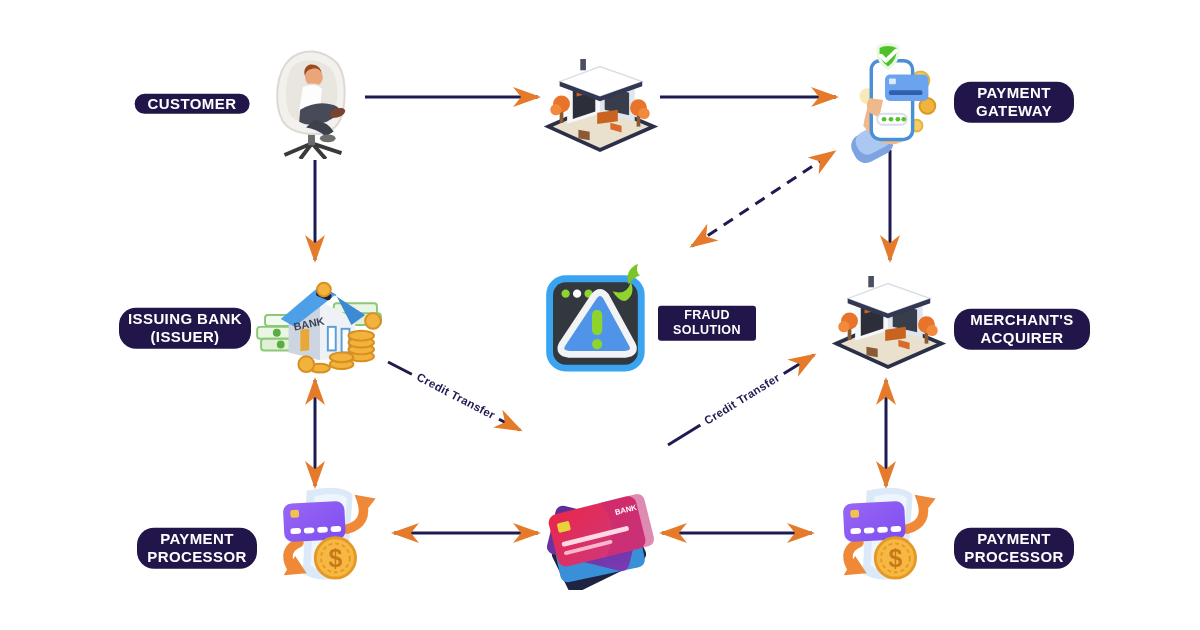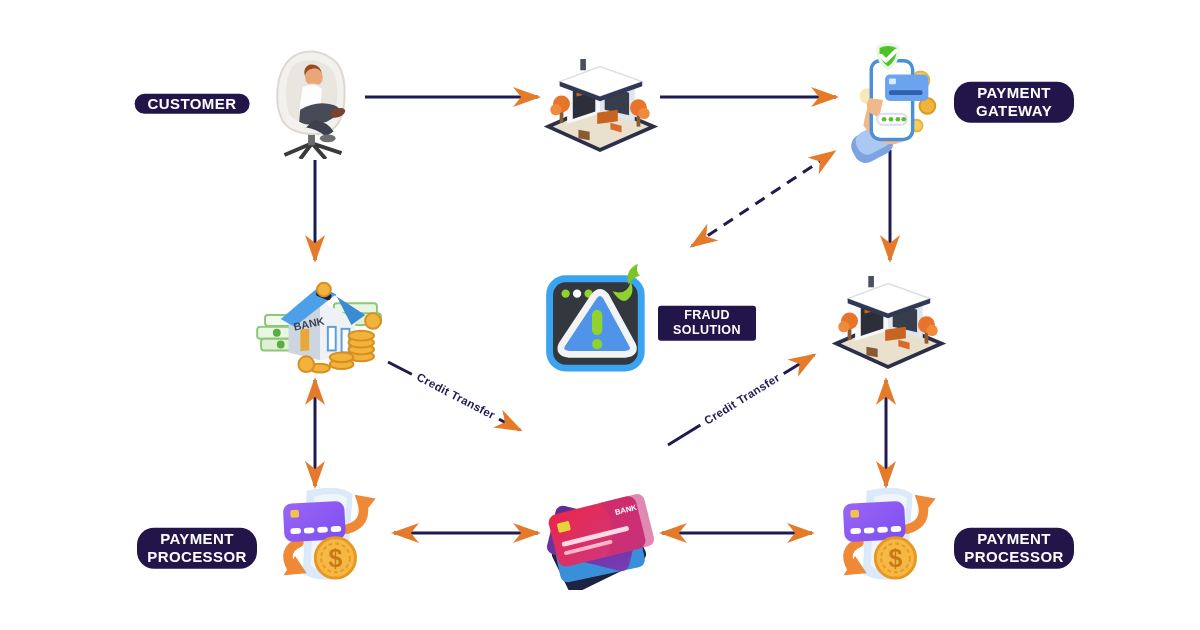--- a/index.html
+++ b/index.html
@@ -136,20 +136,21 @@
         <ellipse cx="112" cy="85" rx="13" ry="5"></ellipse>
       <ellipse cx="112" cy="78" rx="13" ry="5"></ellipse>
         <ellipse cx="112" cy="71" rx="13" ry="5"></ellipse>
       <ellipse cx="92" cy="100" rx="12" ry="5"></ellipse>
         <ellipse cx="92" cy="93" rx="12" ry="5"></ellipse>
       <ellipse cx="70" cy="104" rx="10" ry="4.5"></ellipse>
       <circle cx="56" cy="100" r="8"></circle>
         <circle cx="124" cy="56" r="8"></circle>
     </g>
   </svg>
+  <div class="pill multi" style="left:185px;top:328px;width:116px">ISSUING BANK (ISSUER)</div>
 
   <svg class="illo" style="left:600px;top:320px" width="126" height="126" viewBox="0 0 110 110">
     <rect x="8" y="16" width="86" height="84" rx="17" fill="#3ba4f0"></rect>
     <rect x="14" y="22" width="74" height="72" rx="11" fill="#33373e"></rect>
     <circle cx="25" cy="32" r="3.6" fill="#8ed32e"></circle>
     <circle cx="35" cy="32" r="3.6" fill="#ffffff"></circle>
     <circle cx="45" cy="32" r="3.6" fill="#8ed32e"></circle>
     <path d="M50,34 Q55,28 60,34 L83,76 Q87,84 77,85 L28,85 Q18,84 22,76 Z" fill="#4f94e8" stroke="#f2f3f5" stroke-width="6" stroke-linejoin="round"></path>
     <rect x="48" y="46" width="9" height="22" rx="4.5" fill="#8ed32e"></rect>
     <circle cx="52.5" cy="76" r="4.5" fill="#8ed32e"></circle>
@@ -171,20 +172,21 @@
     <rect x="44" y="6" width="6" height="12" fill="#4a4f62"></rect>
     <rect x="22" y="58" width="4" height="16" fill="#8a5a33"></rect>
     <circle cx="24" cy="54" r="9" fill="#e8742c"></circle>
       <circle cx="18" cy="60" r="6" fill="#f08a3c"></circle>
     <rect x="104" y="62" width="4" height="16" fill="#8a5a33"></rect>
     <circle cx="106" cy="58" r="9" fill="#e8742c"></circle>
       <circle cx="112" cy="64" r="6" fill="#f08a3c"></circle>
     <rect x="62" y="72" width="22" height="12" fill="#c8641f" transform="skewY(-8)"></rect>
     <rect x="42" y="74" width="12" height="9" fill="#8a5a33" transform="skewY(10)"></rect>
   </svg>
+  <div class="pill multi" style="left:1022px;top:329px;width:120px">MERCHANT'S ACQUIRER</div>
 
   <svg class="illo" style="left:598px;top:536px" width="115" height="108" viewBox="0 0 120 110">
     <defs>
       <linearGradient id="redcard" x1="0" y1="0" x2="1" y2="1">
         <stop offset="0" stop-color="#e8274b"></stop>
           <stop offset="1" stop-color="#cc3a84"></stop>
       </linearGradient>
       <linearGradient id="purplecard" x1="0" y1="0" x2="1" y2="1">
         <stop offset="0" stop-color="#5b2d91"></stop>
           <stop offset="1" stop-color="#7a3bb5"></stop>

